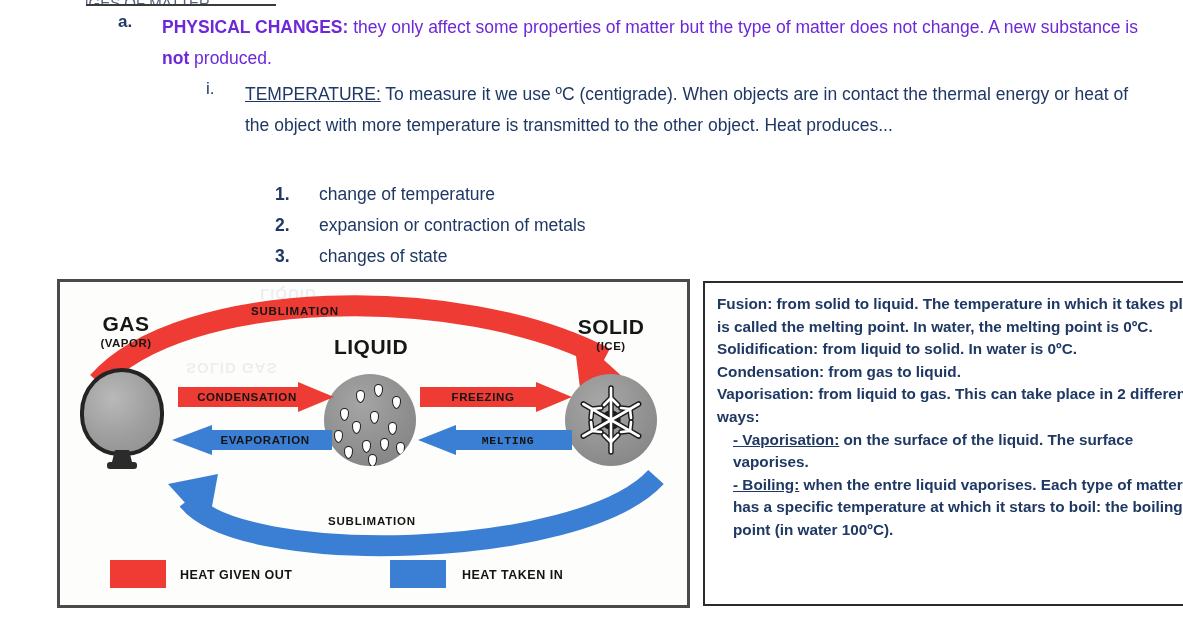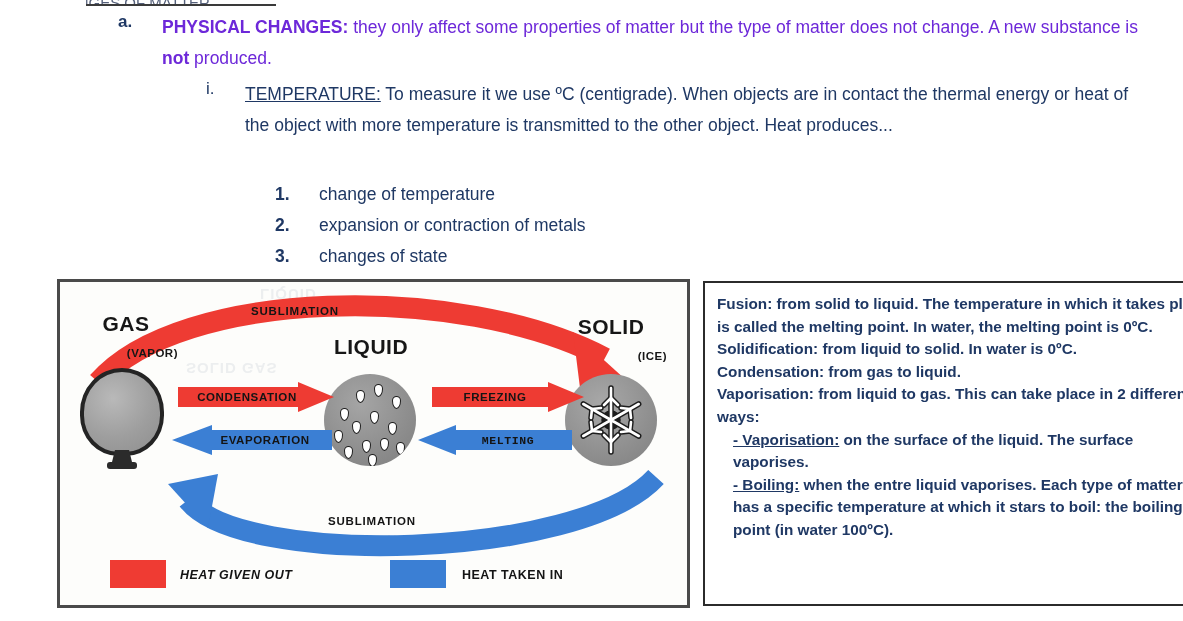--- a/index.html
+++ b/index.html
@@ -122,21 +122,21 @@
   }
 
   .state-label {
     position: absolute;
     text-align: center;
     font-weight: bold;
     color: #161616;
     letter-spacing: 0.5px;
   }
   .state-label .main { font-size: 21px; display:block; }
-  .state-label .sub  { font-size: 11.5px; display:block; letter-spacing: 0.5px; margin-top: 11px; text-align: right;}
+  .state-label .sub  { font-size: 11.5px; display:block; letter-spacing: 0.5px; margin-top: 1px;}
 
   
   .balloon {
     position: absolute;
     left: 20px;
     top: 86px;
     width: 88px;
     height: 100px;
   }
   .balloon .bulb {
@@ -367,21 +367,21 @@
     </svg>
   </div>
 
   <div class="arrow-straight" style="left:118px; top:100px; width:156px; height:30px;">
     <svg class="shape" viewBox="0 0 156 30" preserveAspectRatio="none">
       <polygon points="0,5 120,5 120,0 156,15 120,30 120,25 0,25" fill="#ee3b33"></polygon>
     </svg>
     <span class="lbl" style="margin-right:18px;">CONDENSATION</span>
   </div>
 
-  <div class="arrow-straight" style="left:372px; top:100px; width:152px; height:30px;">
+  <div class="arrow-straight" style="left:360px; top:100px; width:152px; height:30px;">
     <svg class="shape" viewBox="0 0 152 30" preserveAspectRatio="none">
       <polygon points="0,5 116,5 116,0 152,15 116,30 116,25 0,25" fill="#ee3b33"></polygon>
     </svg>
     <span class="lbl" style="margin-right:26px;">FREEZING</span>
   </div>
 
   <div class="arrow-straight" style="left:112px; top:143px; width:160px; height:30px;">
     <svg class="shape" viewBox="0 0 160 30" preserveAspectRatio="none">
       <polygon points="160,5 40,5 40,0 0,15 40,30 40,25 160,25" fill="#3b7fd4"></polygon>
     </svg>
@@ -391,21 +391,21 @@
   <div class="arrow-straight" style="left:358px; top:143px; width:154px; height:30px;font-family:Liberation Mono, monospace;">
     <svg class="shape" viewBox="0 0 154 30" preserveAspectRatio="none">
       <polygon points="154,5 38,5 38,0 0,15 38,30 38,25 154,25" fill="#3b7fd4"></polygon>
     </svg>
     <span class="lbl" style="margin-left:26px;">MELTING</span>
   </div>
 
   <div style="position:absolute; left:268px; top:233px; font-size:11.5px; font-weight:bold; color:#141414; letter-spacing:0.8px;">SUBLIMATION</div>
 
   <div class="legend-sw" style="left:50px; top:278px; background:#ef3b33;"></div>
-  <div class="legend-tx" style="left:120px; top:286px;font-style:italic;">HEAT GIVEN OUT</div>
+  <div class="legend-tx" style="left:120px; top:286px;">HEAT GIVEN OUT</div>
 
   <div class="legend-sw" style="left:330px; top:278px; background:#3b7fd4;"></div>
   <div class="legend-tx" style="left:402px; top:286px;">HEAT TAKEN IN</div>
 </div>
 
 <div class="notebox">
   <p><span class="reg">Fusion:</span><span> from solid to liquid. The temperature in which it takes place is called the melting point. In water, the melting point is 0ºC.</span></p>
   <p><span class="reg">Solidification:</span><span> from liquid to solid. In water is 0ºC.</span></p>
   <p><span class="reg">Condensation:</span><span> from gas to liquid.</span></p>
   <p><span class="reg">Vaporisation:</span><span> from liquid to gas. This can take place in 2 different ways:</span></p>

